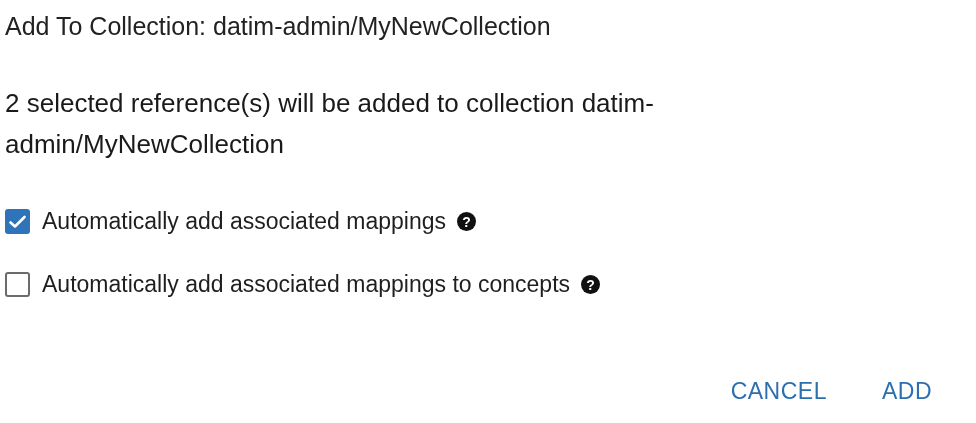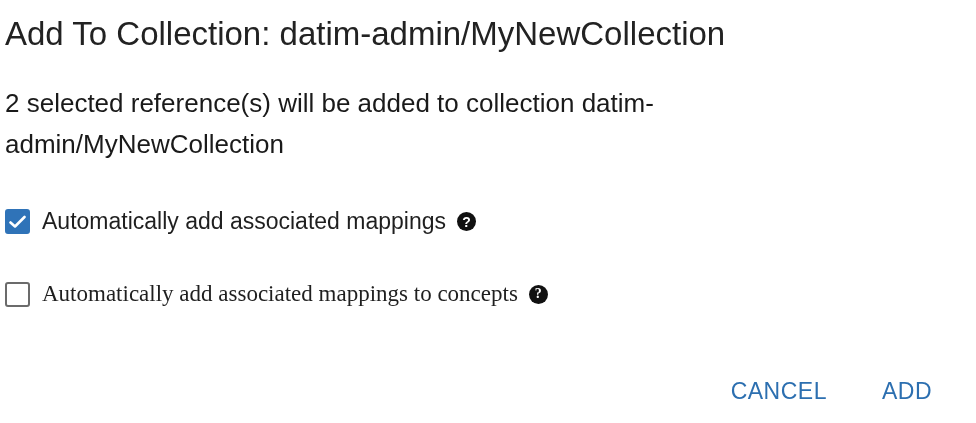--- a/index.html
+++ b/index.html
@@ -1,34 +1,34 @@
 <!DOCTYPE html>
 <html><head>
 <meta charset="utf-8">
 <style>
   html, body { margin: 0; padding: 0; background: #ffffff; }
   body {
     width: 976px; height: 423px; position: relative; overflow: hidden;
     font-family: "Liberation Sans", sans-serif; color: #212121;
   }
   .title {
-    position: absolute; left: 5px; top: 14px;
-    font-size: 33px; line-height: 40px; color: #222; font-weight: 400;
+    position: absolute; left: 5px; top: 6px;
+    font-size: 25px; line-height: 40px; color: #222; font-weight: 400;
     white-space: nowrap;
   }
   .desc {
     position: absolute; left: 5px; top: 83px; width: 720px;
     font-size: 26px; line-height: 41px; color: #1a1a1a;
   }
   .opt {
     position: absolute; left: 5px; display: flex; align-items: center;
     font-size: 23px; color: #1f1f1f; white-space: nowrap; text-align: center;
   }
   .opt1 { top: 208px; }
-  .opt2 { top: 281px; font-family: Liberation Serif, serif; }
+  .opt2 { top: 271px; }
   .cb {
     width: 25px; height: 25px; box-sizing: border-box; border-radius: 3px;
     margin-right: 12px; display: inline-flex; align-items: center; justify-content: center;
     cursor: pointer;
   }
   .cb.checked { background: #2f73b8; border: 2px solid #2f73b8; }
   .cb.unchecked { background: #fff; border: 2px solid #6b6b6b; }
   .help {
     display: inline-flex; width: 19px; height: 19px; border-radius: 50%;
     background: #111; color: #fff; font-size: 14px; font-weight: 700;

